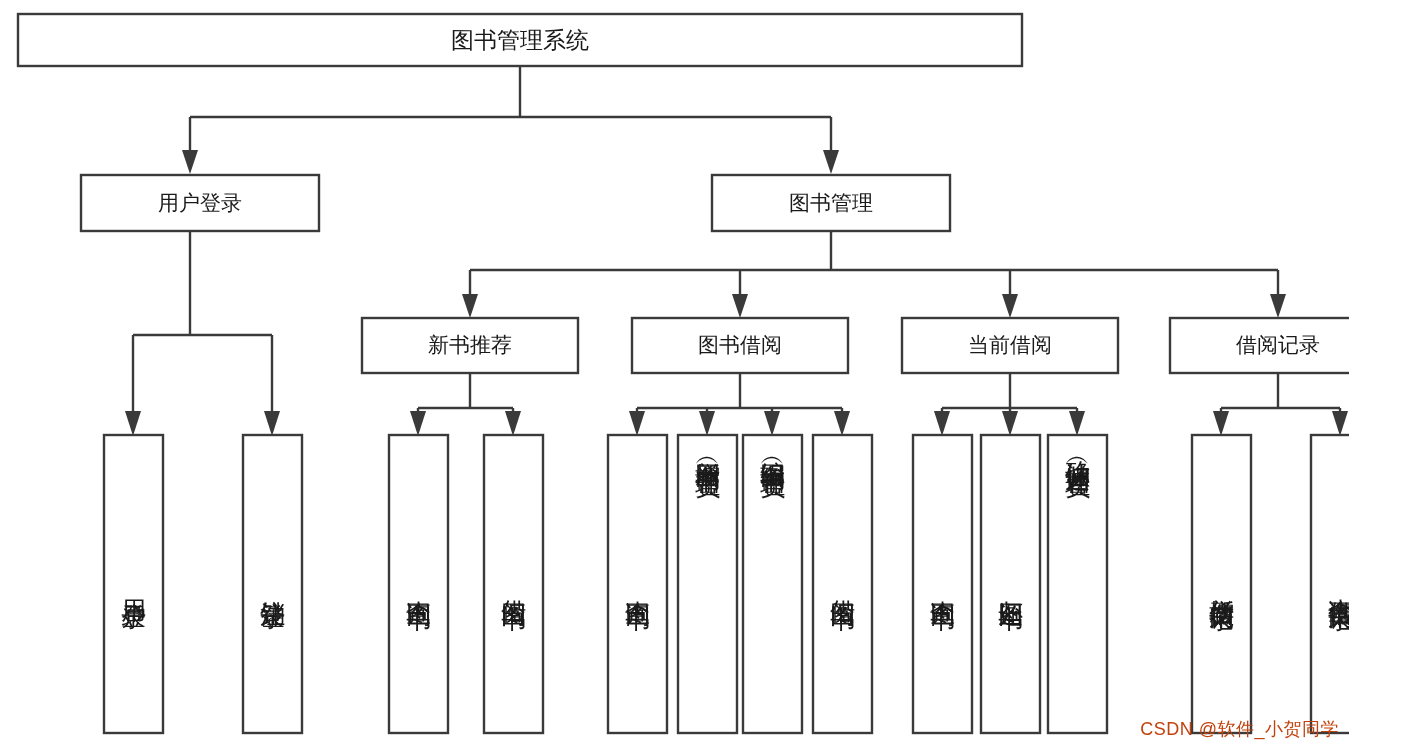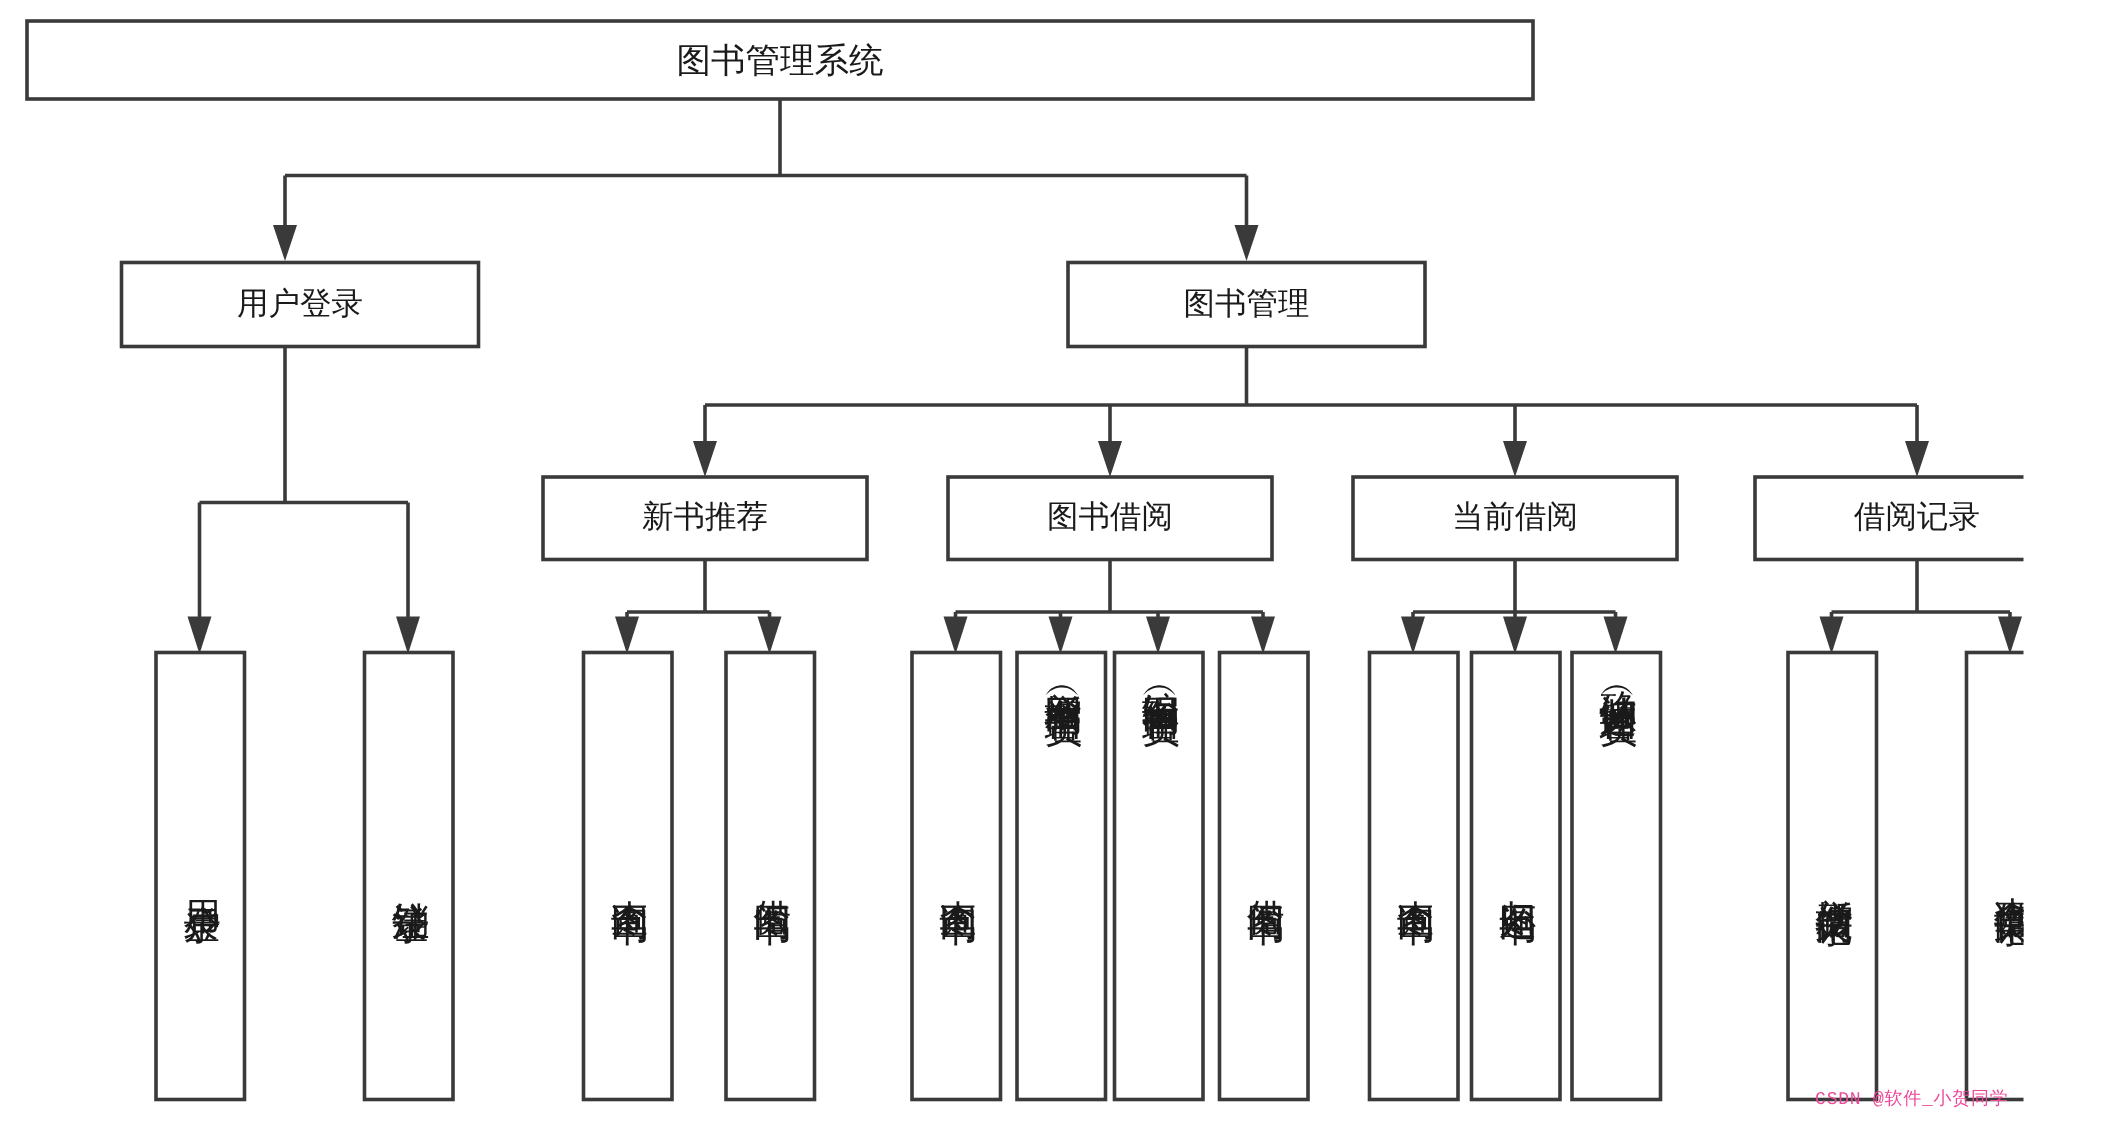--- a/index.html
+++ b/index.html
@@ -64,23 +64,23 @@
     font-size: 25px;
     line-height: 1.02;
     letter-spacing: 2px;
     color: #1a1a1a;
     white-space: nowrap;
   }
   .watermark {
     position: absolute;
     right: 10px;
     bottom: 6px;
-    font-family: Liberation Mono, monospace;
-    font-size: 12px;
-    color: #ec4899;
+    font-family: Liberation Sans, sans-serif;
+    font-size: 18px;
+    color: #c2410c;
     letter-spacing: 0.5px;
     white-space: nowrap;
   }
 </style>
 </head>
 <body>
 
 <div id="stage">
 
   <svg class="diagram" viewBox="0 0 1405 747">

